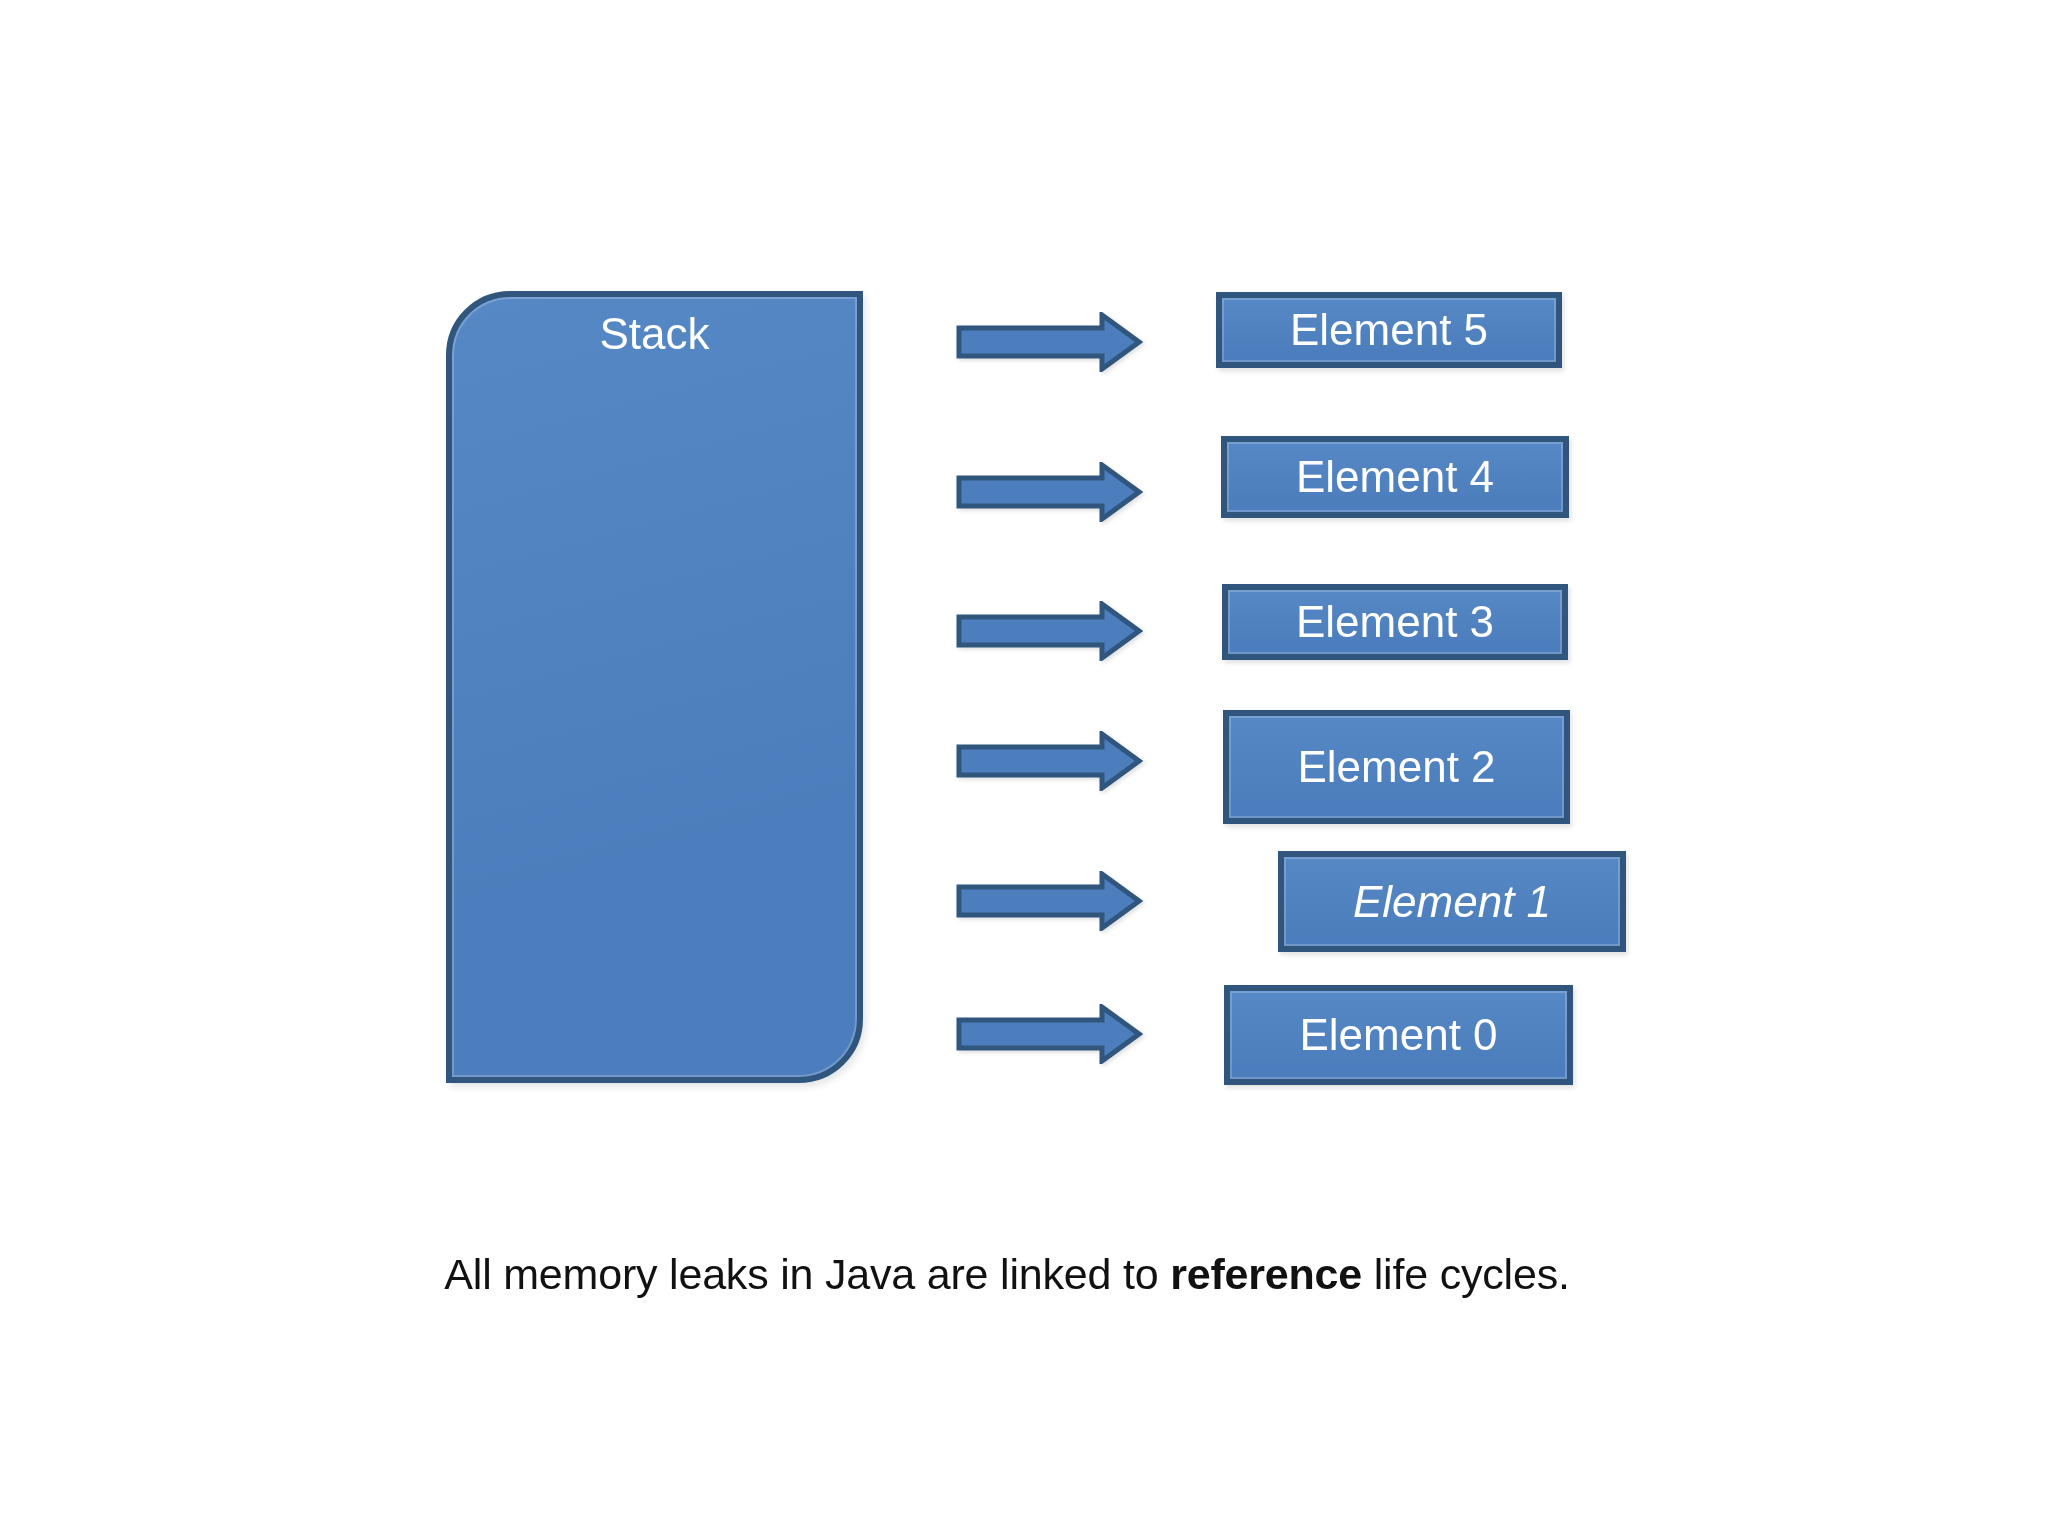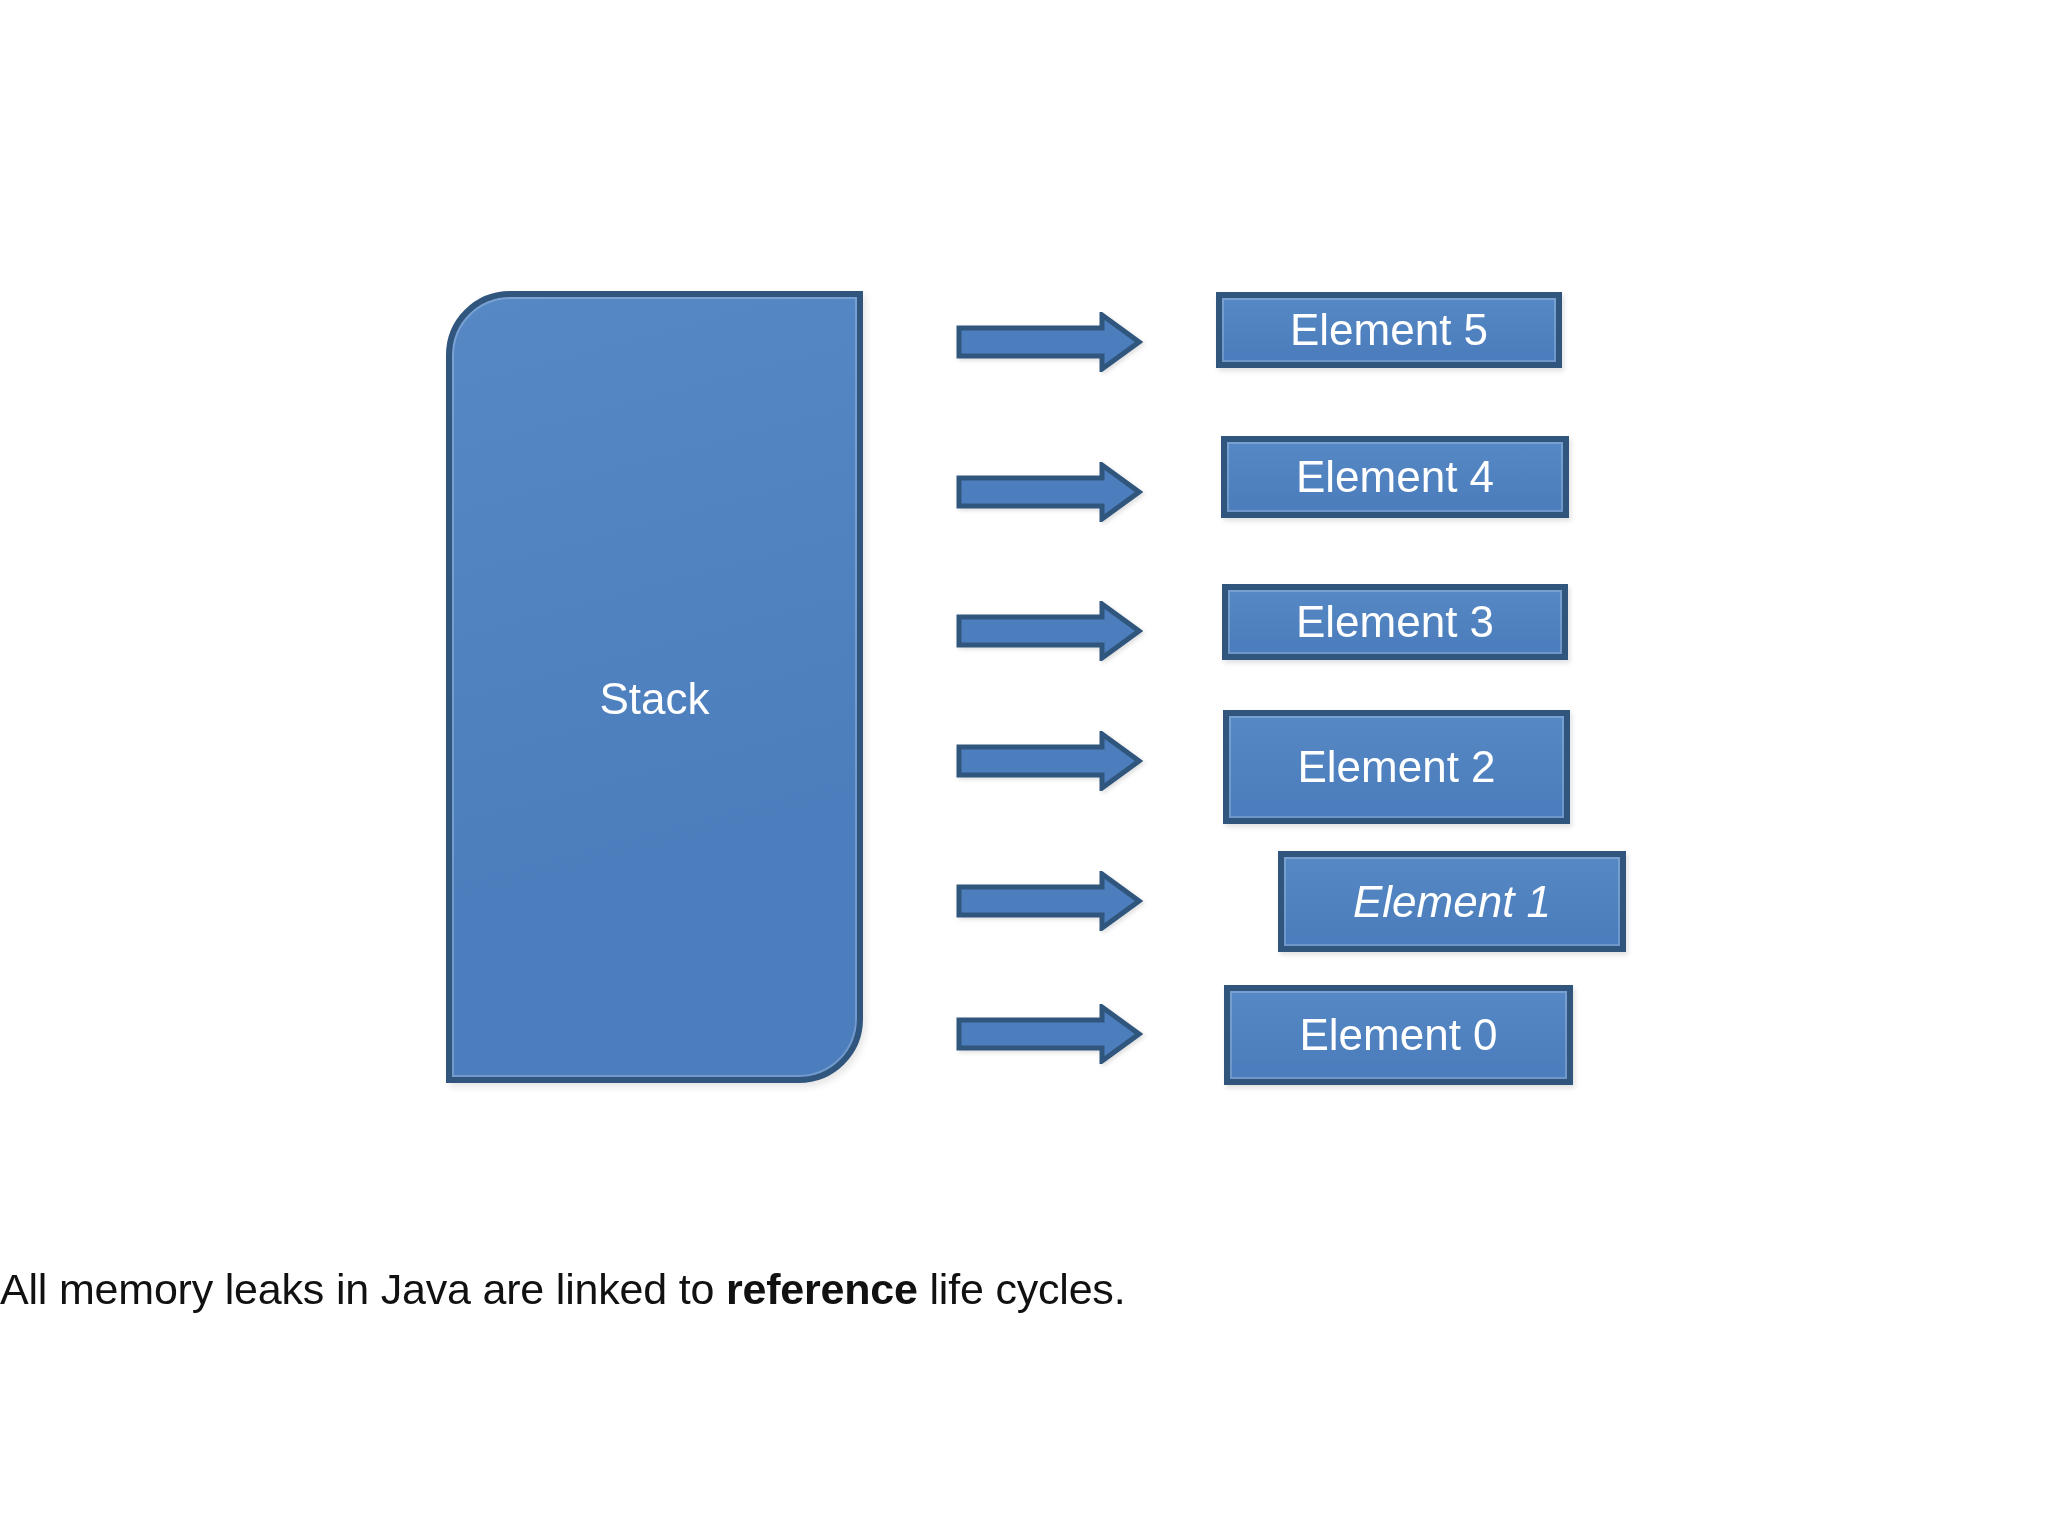--- a/index.html
+++ b/index.html
@@ -15,21 +15,21 @@
   
   .stack-shape {
     position: absolute;
     left: 446px; top: 291px;
     width: 417px; height: 792px;
     box-sizing: border-box;
     background: linear-gradient(165deg, var(--shape-fill-light, #5688C5) 0%, var(--shape-fill, #4C7EBD) 70%);
     border: 6px solid var(--shape-border, #30567E);
     border-radius: 64px 0 64px 0;
     box-shadow: 3px 4px 7px rgba(0,0,0,0.10), inset 0 0 0 2px rgba(255,255,255,0.22);
-    display: flex; align-items: center; justify-content: center;
+    display: flex; align-items: flex-start; justify-content: center;
   }
   .stack-label {
     color: var(--label-text, #ffffff);
     font-size: 44px;
     transform: translateY(12px);
   }
 
   
   .box {
     position: absolute;
@@ -65,25 +65,25 @@
     fill: var(--shape-fill, #4C7EBD);
     stroke: var(--shape-border, #30567E);
     stroke-width: 5;
     stroke-linejoin: miter;
   }
 
   
   .caption {
     position: absolute;
     left: 0; right: 34px; top: 1250px;
+    text-align: center;
     font-size: 43px;
     letter-spacing: -0.2px;
     color: var(--caption-text, #111111);
     white-space: nowrap;
-    margin-top: 15px;
   }
   .caption .em { font-weight: bold; }
 </style>
 </head>
 <body>
 
 <div class="canvas">
 
   <div class="stack-shape">
     <span class="stack-label">Stack</span>

